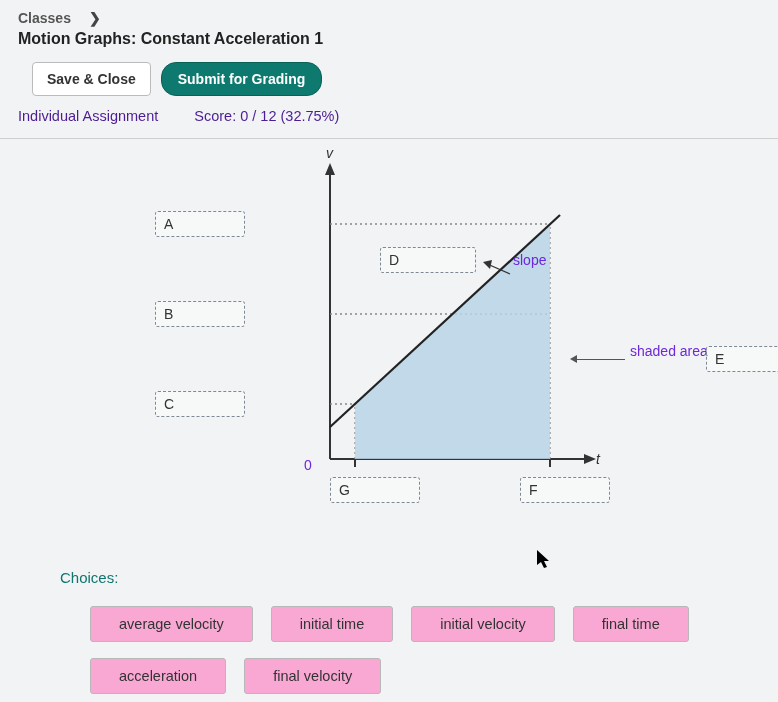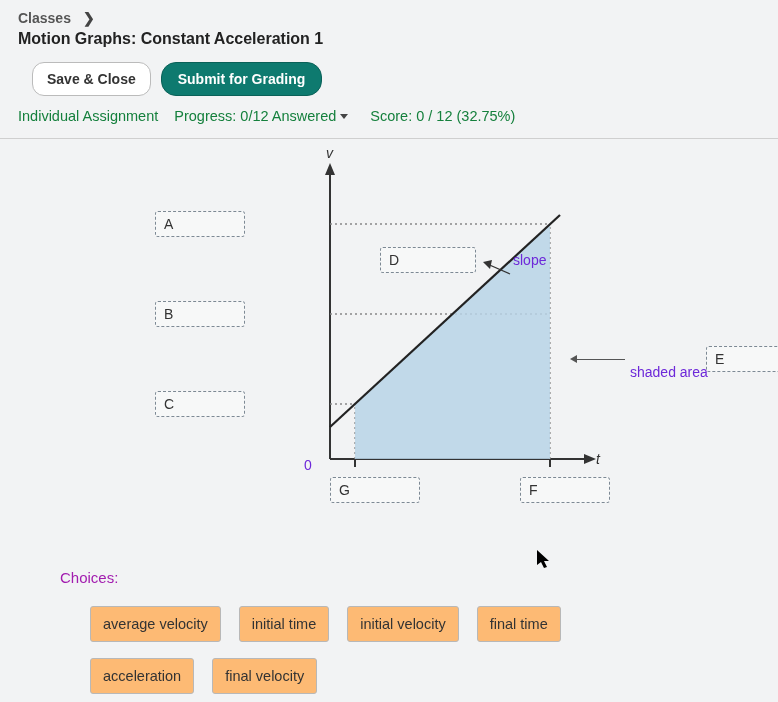--- a/index.html
+++ b/index.html
@@ -14,21 +14,21 @@
   }
   .header {
     padding: 10px 18px 4px 18px;
   }
   .breadcrumb {
     font-size: 14px;
     color: #555;
     font-weight: 600;
     display: flex;
     align-items: center;
-    gap: 12px;
+    gap: 18px;
   }
   .breadcrumb .chev { font-weight: 700; color: #444; }
   .title {
     font-size: 16px;
     font-weight: 700;
     color: #222;
     margin-top: 4px;
   }
   .btn-row {
     display: flex;
@@ -36,40 +36,40 @@
     gap: 10px;
     margin: 10px 18px 8px 32px;
   }
   .btn-outline {
     background: #fff;
     border: 1px solid #bbb;
     padding: 8px 14px;
     font-size: 14px;
     font-weight: 600;
     color: #333;
-    border-radius: 12px;
+    border-radius: 4px;
     cursor: pointer;
   }
   .btn-primary {
     background: #0e7a6f;
     border: 1px solid #0a6158;
     color: #fff;
     padding: 8px 16px;
     font-size: 14px;
     font-weight: 600;
     border-radius: 15px;
     cursor: pointer;
   }
   .status-row {
     padding: 4px 7px 14px 18px;
     font-size: 14.5px;
-    color: #15803d;
-    display: flex;
-    align-items: center;
-    gap: 16px;
+    color: #4c1d95;
+    display: flex;
+    align-items: center;
+    gap: 30px;
     border-bottom: 1px solid #cfcfcf;
   }
   .status-row .assign { font-weight: 500; }
   .status-row .progress { cursor: pointer; display:flex; align-items:center; gap:4px;}
   .caret-down {
     width: 0; height: 0;
     border-left: 4px solid transparent;
     border-right: 4px solid transparent;
     border-top: 5px solid #444;
     display: inline-block;
@@ -120,33 +120,33 @@
     width:0;height:0;
     border-top:4px solid transparent;
     border-bottom:4px solid transparent;
     border-right:7px solid #555;
   }
   .choices-block {
     padding: 10px 60px 20px 60px;
   }
   .choices-title {
     font-size: 15px;
-    color: #a21caf;
+    color: #0f766e;
     margin-bottom: 20px;
   }
   .choice-row {
     display:flex;
     flex-wrap:wrap;
     gap: 14px 18px;
     margin-left: 30px;
   }
   .choice {
     border: 1px solid #b8b8b8;
-    background: #fdba74;
-    padding: 9px 12px;
+    background: #f9a8d4;
+    padding: 9px 28px;
     font-size: 14.5px;
     color: #333;
     border-radius: 3px;
     cursor: grab;
     user-select: none;
   }
   .cursor-img {
     position:absolute;
     left: 537px;
     top: 550px;
@@ -164,24 +164,20 @@
   <div class="title">Motion Graphs: Constant Acceleration 1</div>
 </div>
 
 <div class="btn-row">
   <button class="btn-outline">Save &amp; Close</button>
   <button class="btn-primary">Submit for Grading</button>
 </div>
 
 <div class="status-row">
   <span class="assign">Individual Assignment</span>
-  <span class="progress">
-    <span>Progress: 0/12 Answered</span>
-    <span class="caret-down"></span>
-  </span>
   <span class="score">Score: 0 / 12 (32.75%)</span>
 </div>
 
 <div class="canvas-wrap">
 
   <svg class="graph" width="310" height="330">
 
     <line x1="30" y1="300" x2="30" y2="10" stroke="#333" stroke-width="2"></line>
     <polygon points="30,4 25,16 35,16" fill="#333"></polygon>
 
@@ -206,21 +202,21 @@
   </svg>
 
   <span class="axis-label" style="left:326px; top:6px;">v</span>
   <span class="axis-label" style="left:596px; top:312px;">t</span>
   <span class="label-text" style="left:304px; top:318px;">0</span>
 
   <span class="label-text" style="left:513px; top:113px;">slope</span>
 
   <span class="arrow-head-left" style="left:570px; top:216px;"></span>
   <span class="arrow-line" style="left:577px; top:220px; width:48px;"></span>
-  <span class="label-text" style="left:630px; top:225px;">shaded area</span>
+  <span class="label-text" style="left:630px; top:204px;">shaded area</span>
 
   <div class="dropzone" style="left:155px; top:72px;">
       <span>A</span>
     </div>
   <div class="dropzone" style="left:155px; top:162px;">
       <span>B</span>
     </div>
   <div class="dropzone" style="left:155px; top:252px;">
       <span>C</span>
     </div>

